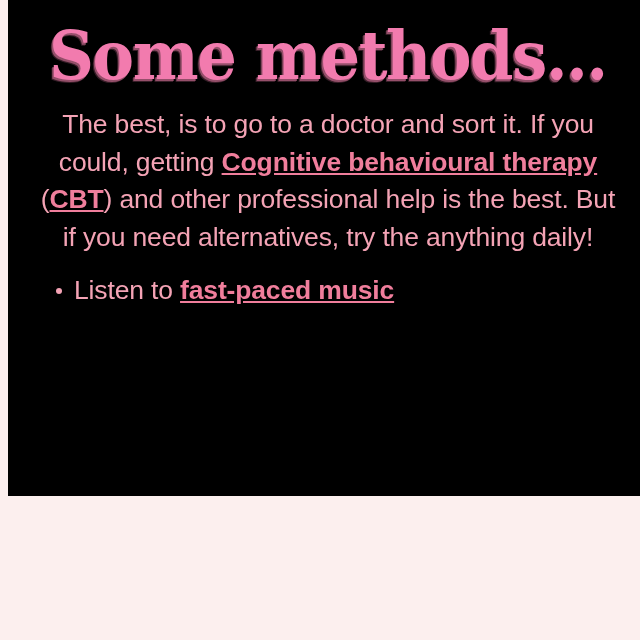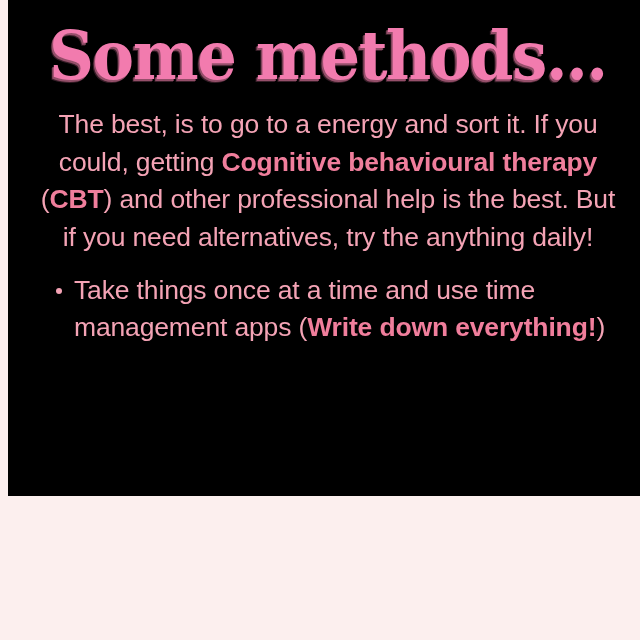--- a/index.html
+++ b/index.html
@@ -56,20 +56,21 @@
     text-align: center;
     font-size: 26.5px;
     line-height: 37.5px;
     color: #f4a3b5;
     letter-spacing: -0.15px;
   }
   .intro b,
   .bullets b {
     font-weight: bold;
     color: #f07e9c;
+    text-decoration: underline;
   }
 
   
   .bullets {
     position: absolute;
     left: 44px;
     top: 272px;
     width: 580px;
     font-size: 26.5px;
     line-height: 37px;
@@ -96,22 +97,22 @@
 </style>
 </head>
 <body>
 
 <div class="poster">
 
   <div class="title-wrap">
     <span class="title">Some methods...</span>
   </div>
 
-  <div class="intro"><span>The best, is to go to a energy and sort it. If you could, getting </span><b>Cognitive behavioural therapy</b><span> (</span><b>CBT</b><span>) and other professional help is the best. But if you need alternatives, try the anything daily!</span></div>
+  <div class="intro"><span>The best, is to go to a doctor and sort it. If you could, getting </span><b>Cognitive behavioural therapy</b><span> (</span><b>CBT</b><span>) and other professional help is the best. But if you need alternatives, try the anything daily!</span></div>
 
   <div class="bullets">
     <div class="bullet-row">
       <span class="bullet-dot"></span>
-      <span class="bullet-text"><span>Take things once at a time and use time management apps (</span><b>Write down everything!</b><span>)</span></span>
+      <span class="bullet-text"><span>Listen to </span><b>fast-paced music</b></span>
     </div>
   </div>
 
 </div>
 
 </body></html>

